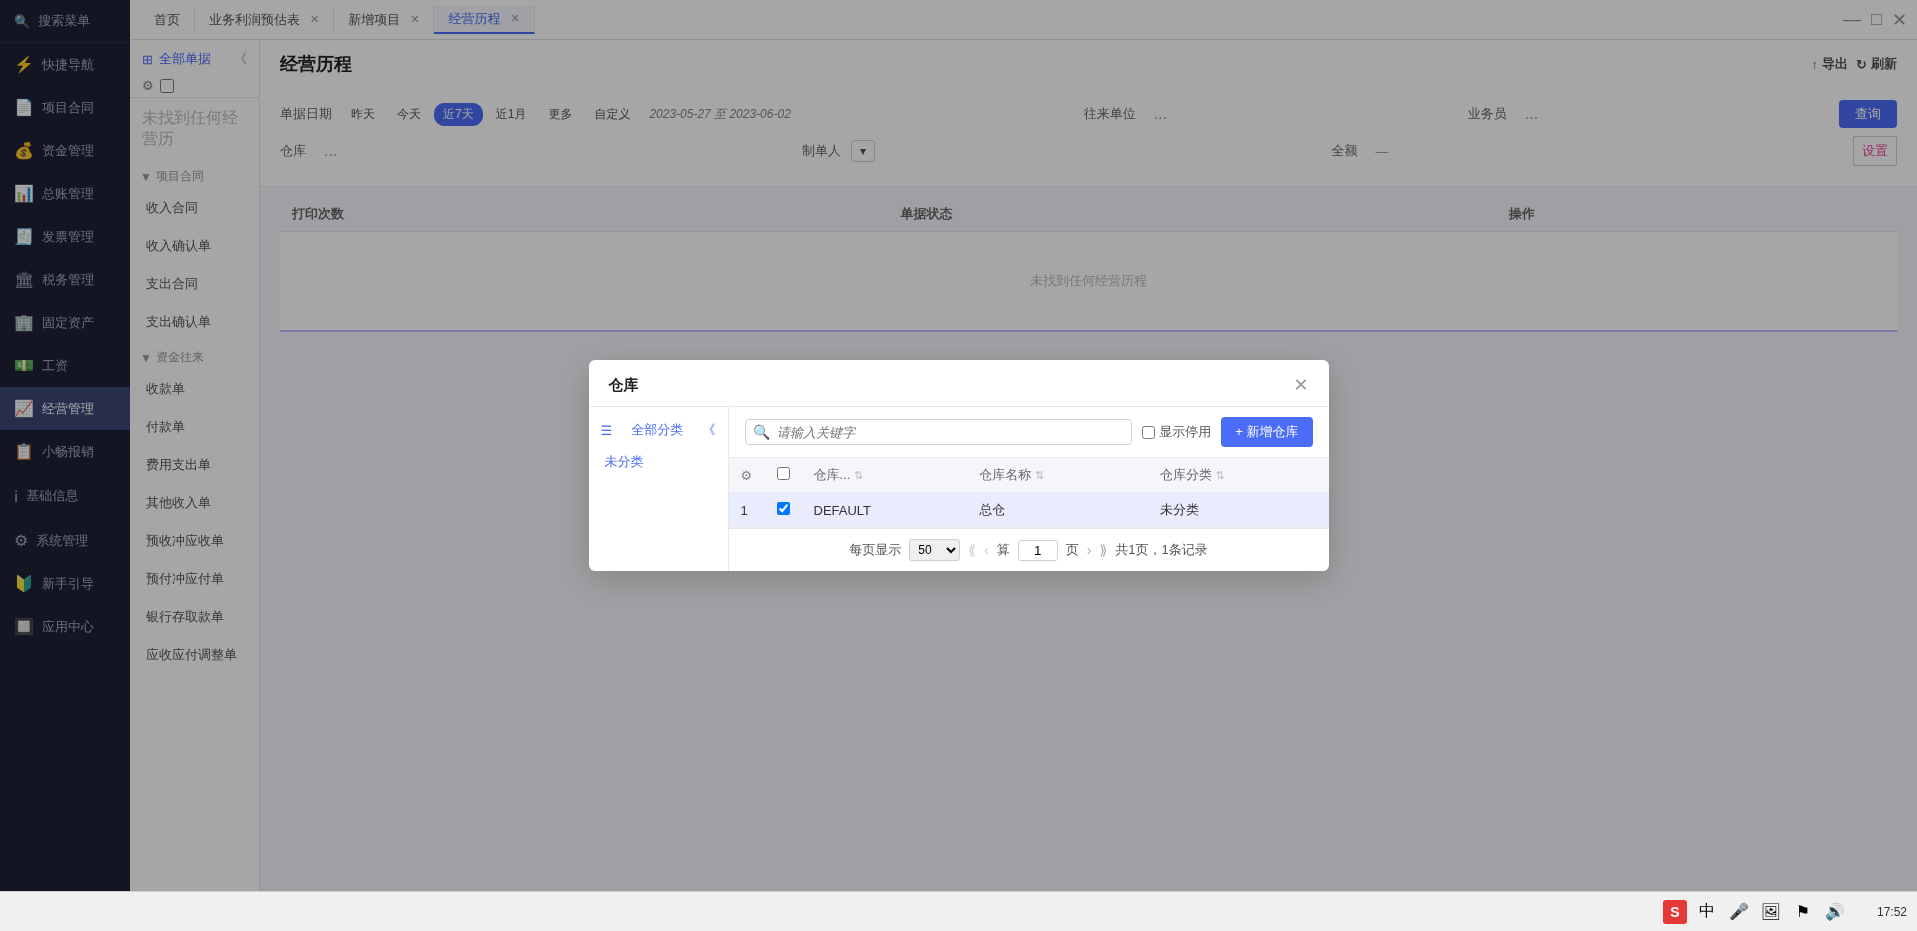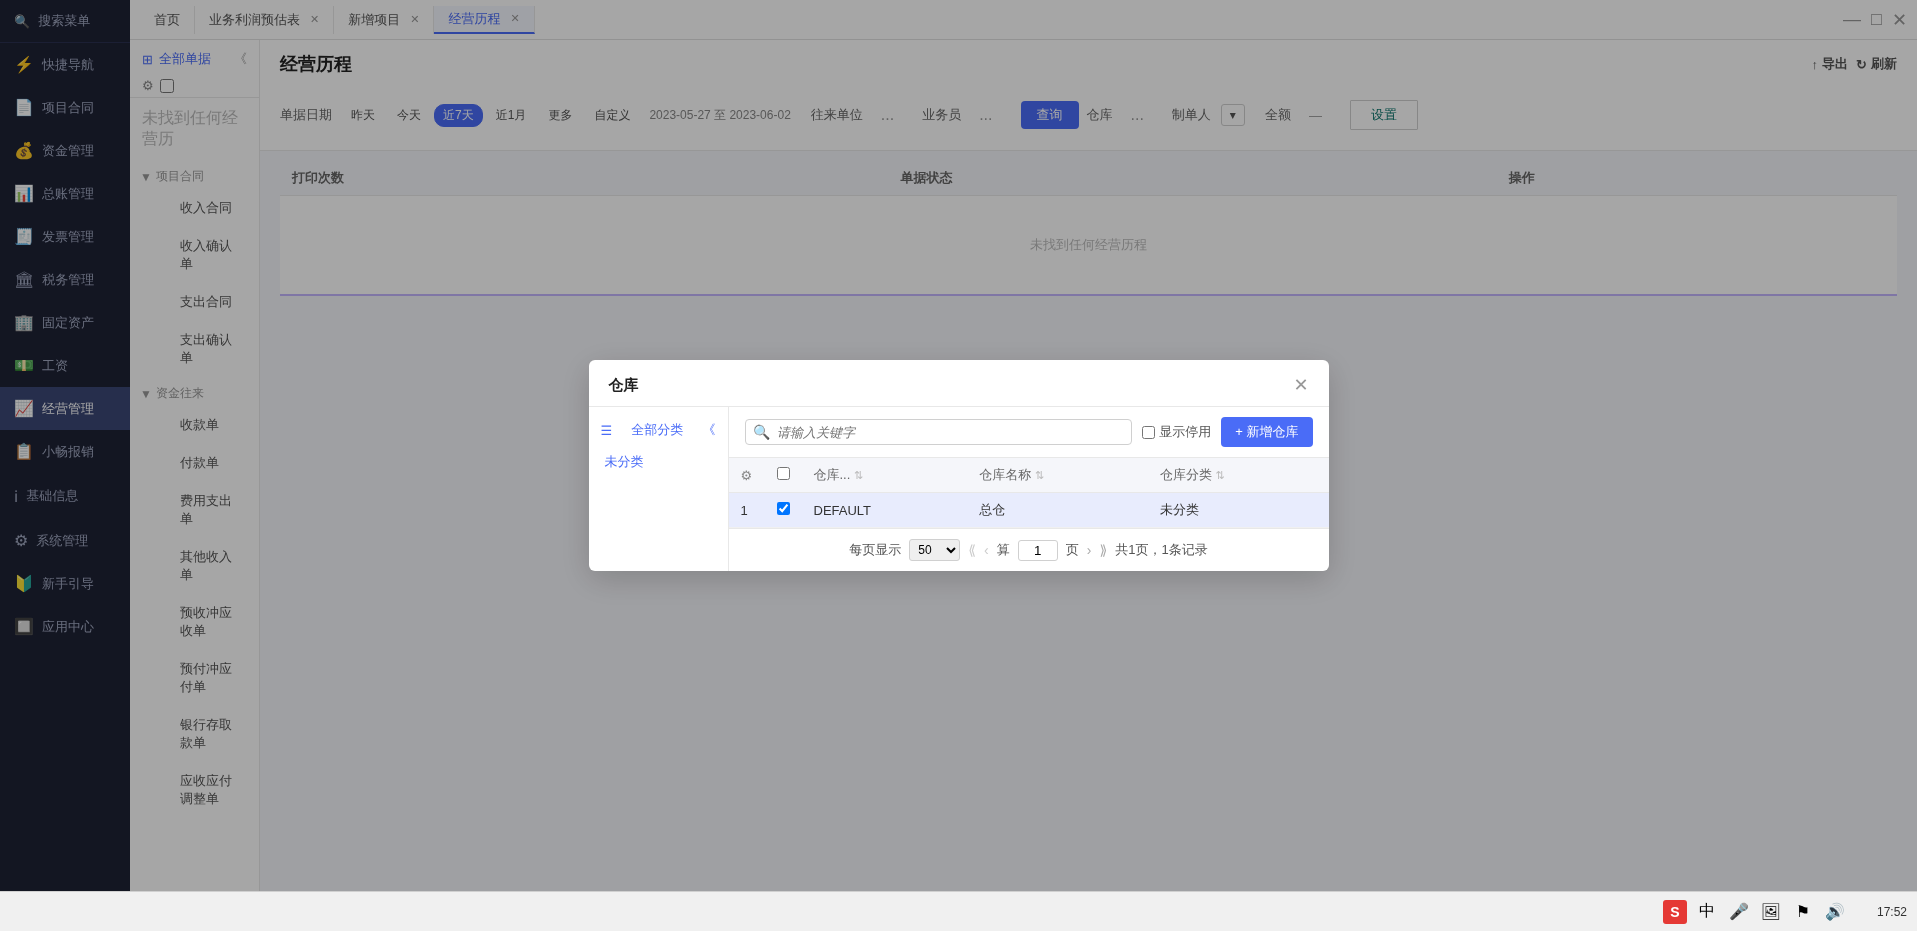--- a/index.html
+++ b/index.html
@@ -49,53 +49,54 @@
     .page-title-actions { display: flex; gap: 8px; }
     .btn-icon-text { display: flex; align-items: center; gap: 4px; font-size: 13px; color: #555; cursor: pointer; }
 
     
     .filter-bar {
       background: #fff;
       border-radius: 4px;
       padding: 10px 16px;
       margin-bottom: 10px;
       display: flex;
+      flex-direction: column;
       gap: 8px;
     }
     .filter-row { display: flex; align-items: center; gap: 10px; flex-wrap: wrap; }
     .filter-label { color: #666; font-size: 13px; white-space: nowrap; }
     .filter-date-btns { display: flex; gap: 4px; }
     .filter-date-btn { padding: 2px 8px; border-radius: 3px; cursor: pointer; font-size: 12px; color: #555; border: 1px solid transparent; }
     .filter-date-btn.active { background: #4a6cf7; color: #fff; border-color: #4a6cf7; border-radius: 10px; }
-    .filter-date-range { font-size: 12px; color: #888; }
+    .filter-date-range { font-size: 12px; color: #888; font-style: italic; }
     .filter-dots { color: #999; cursor: pointer; font-size: 16px; margin: 0 8px; }
     .filter-select { border: 1px solid #d0d0d0; border-radius: 3px; padding: 3px 8px; font-size: 12px; color: #555; display: flex; align-items: center; gap: 4px; cursor: pointer; }
     .btn-query { background: #4a6cf7; color: #fff; border: none; border-radius: 4px; padding: 5px 16px; cursor: pointer; font-size: 13px; }
-    .btn-setting { background: #fff; color: #0f766e; border: 1px solid #d0d0d0; border-radius: 1px; padding: 5px 20px; cursor: pointer; font-size: 13px; }
+    .btn-setting { background: #fff; color: #ec4899; border: 1px solid #d0d0d0; border-radius: 1px; padding: 5px 8px; cursor: pointer; font-size: 13px; }
 
     .data-table { width: 100%; background: #fff; border-radius: 4px; border-collapse: collapse; font-size: 13px; }
     .data-table th { background: #f5f6fa; color: #666; padding: 8px 12px; text-align: left; border-bottom: 1px solid #e8e8e8; white-space: nowrap; }
     .data-table td { padding: 8px 12px; border-bottom: 2px solid #c4b5fd; color: #333; }
 
     .bottom-bar { display: flex; align-items: center; justify-content: flex-end; padding: 8px 16px; background: #fff; border-top: 1px solid #e8e8e8; font-size: 12px; color: #888; gap: 10px; }
     .page-nav-btn { background: none; border: 1px solid #d0d0d0; border-radius: 3px; padding: 2px 6px; cursor: pointer; font-size: 12px; }
     .page-input { width: 40px; border: 1px solid #d0d0d0; border-radius: 3px; text-align: center; padding: 2px 4px; }
 
     
     .left-nav {
       width: 130px;
       background: #fff;
       border-right: 1px solid #e8e8e8;
       height: 100%;
       flex-shrink: 0;
       overflow-y: auto;
     }
     .left-nav-item { padding: 10px 16px; font-size: 13px; color: #555; cursor: pointer; display: flex; align-items: center; gap: 6px; }
     .left-nav-group { padding: 8px 10px 4px; font-size: 12px; color: #999; display: flex; align-items: center; gap: 4px; }
-    .left-nav-sub { padding-left: 0; margin-left: 34px; }
+    .left-nav-sub { padding-left: 0; }
     .left-nav-sub .left-nav-item { font-size: 13px; }
 
     
     .overlay {
       position: fixed; top: 0; left: 0; right: 0; bottom: 0;
       background: rgba(0,0,0,0.35);
       z-index: 100;
       display: flex; align-items: center; justify-content: center;
     }
     .dialog {

